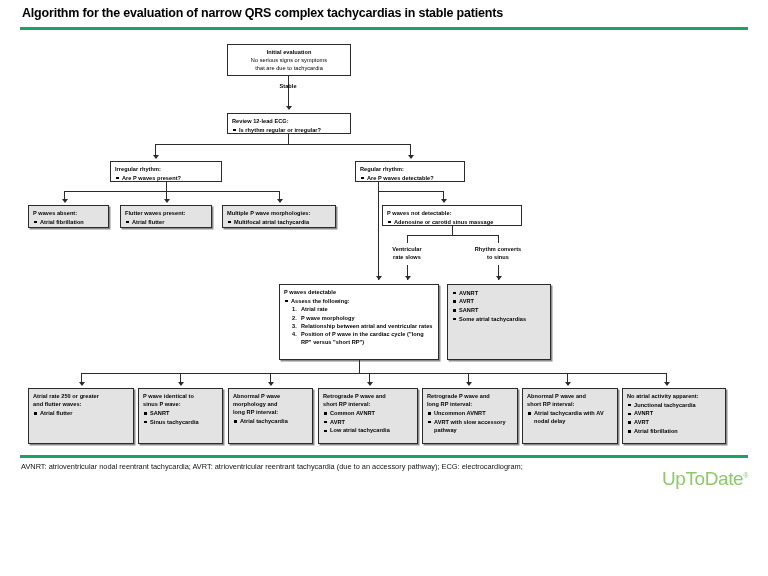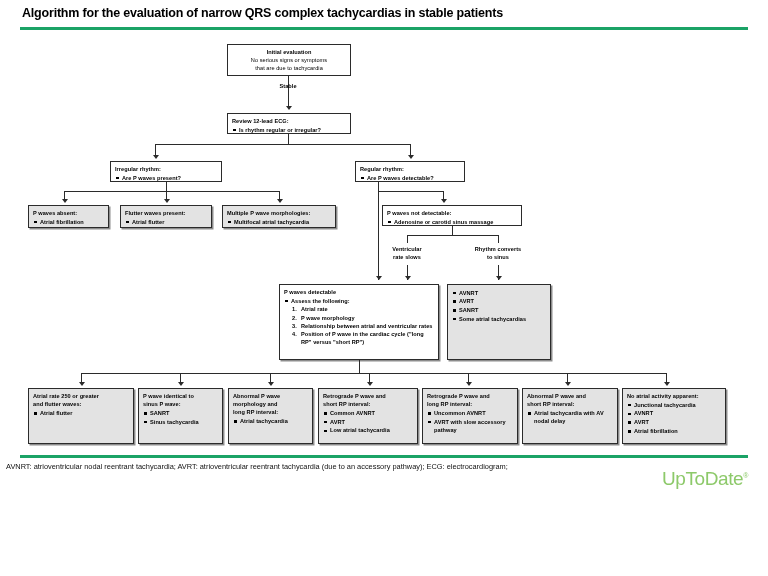--- a/index.html
+++ b/index.html
@@ -88,21 +88,21 @@
     border-top:4.2px solid #2b2b2b;
   }
   .lbl{
     position:absolute;
     font-size:5.6px;line-height:8px;font-weight:bold;
     text-align:center;letter-spacing:0.05px;
   }
 
   
   .footnote{
-    position:absolute;left:6px;top:461px;width:715px;
+    position:absolute;left:21px;top:461px;width:715px;
     font-size:7.4px;line-height:12.5px;font-weight:normal;
     color:#111;
   }
   .brand{
     position:absolute;right:20px;top:468px;
     font-size:19px;color:#8dc96a;letter-spacing:-0.4px;
     font-weight:normal;
   }
   .brand .reg{font-size:7px;vertical-align:super;}
 </style>

